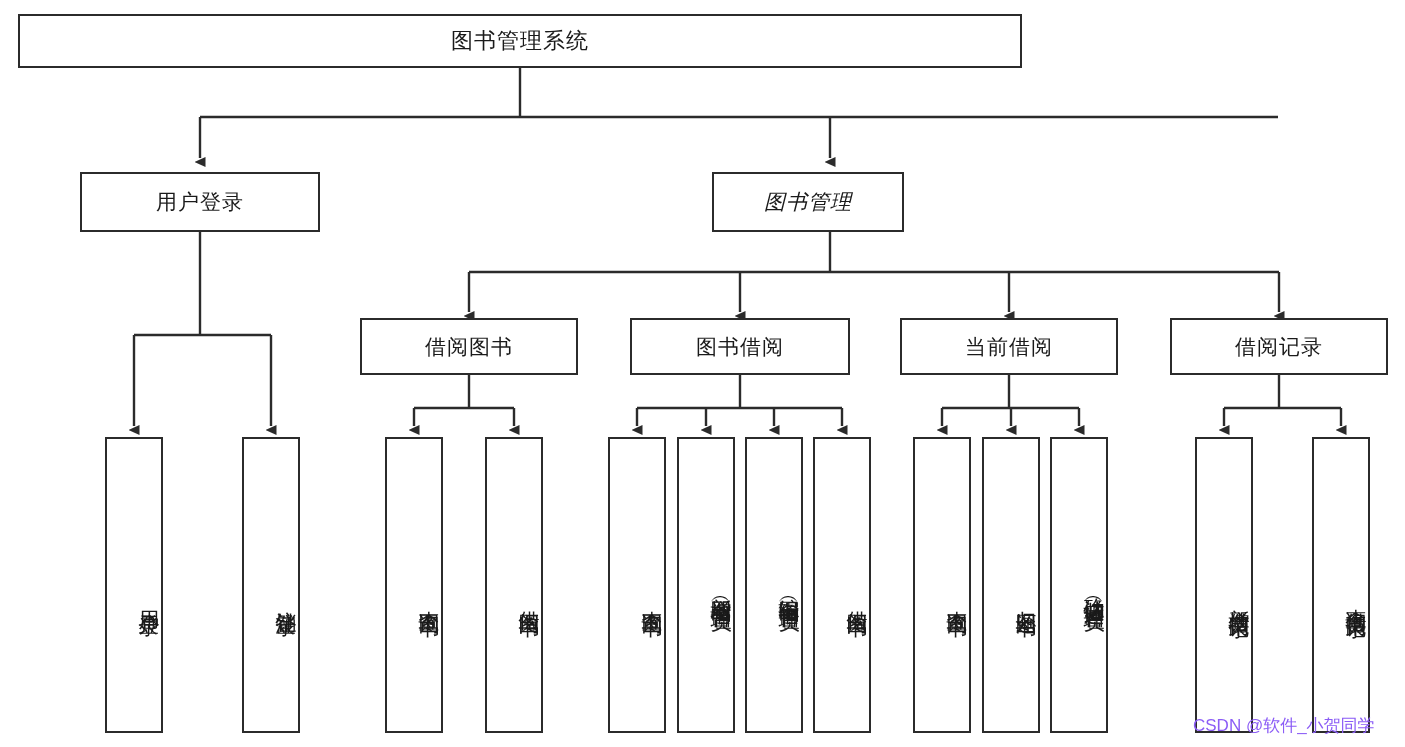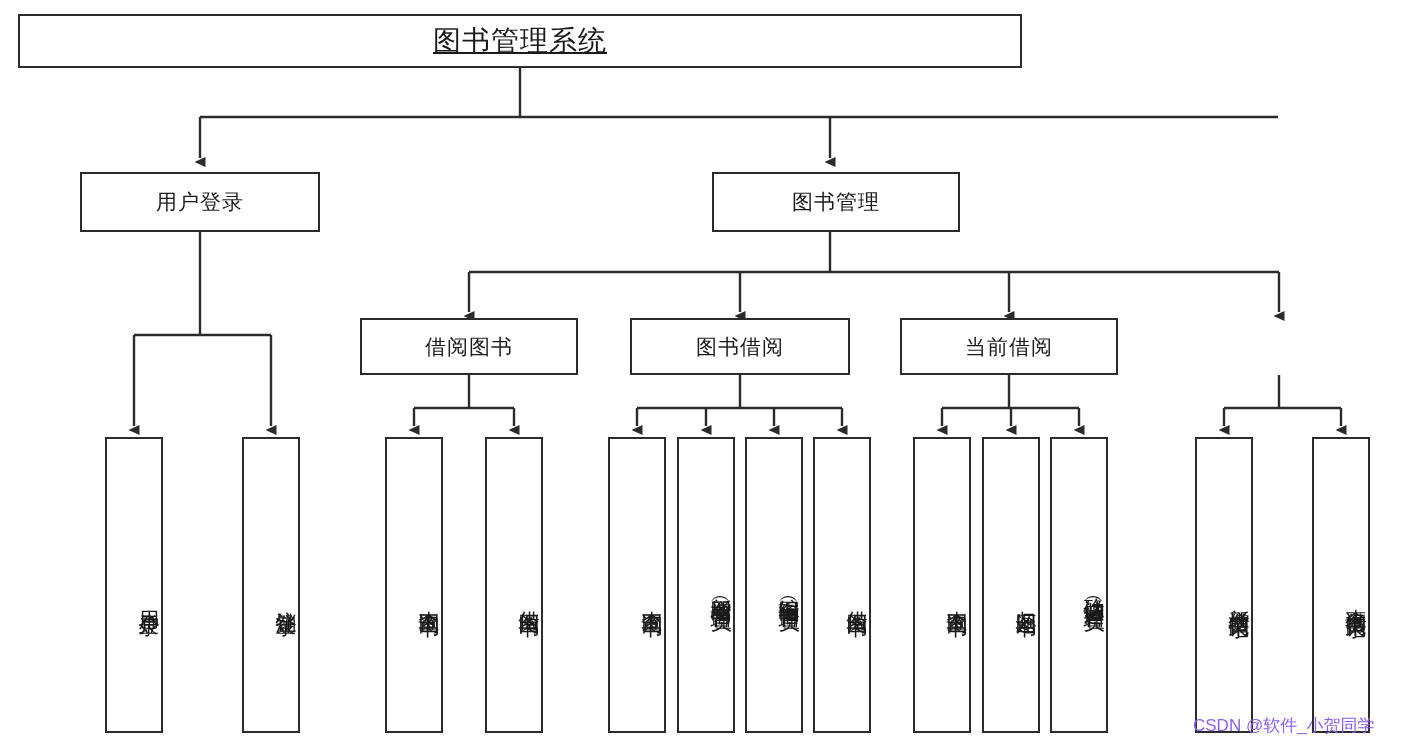--- a/index.html
+++ b/index.html
@@ -35,22 +35,21 @@
     color: #1a1a1a;
     display: flex;
     align-items: center;
     justify-content: center;
     text-align: center;
     font-size: 21px;
     letter-spacing: 1px;
     z-index: 2;
   }
   .node.root {
-    font-size: 28px;
-    text-decoration: underline;
+    font-size: 22px;
   }
   .node.leaf {
     writing-mode: vertical-rl;
     text-orientation: upright;
     align-items: flex-start;
     justify-content: center;
     padding-top: 26px;
     font-size: 21px;
     line-height: 1.18;
     letter-spacing: 2px;
@@ -124,32 +123,35 @@
     </g>
   </svg>
 
   <div class="node root" style="left:18px; top:14px; width:1004px; height:54px;">
     <span>图书管理系统</span>
   </div>
 
   <div class="node" style="left:80px; top:172px; width:240px; height:60px;">
     <span>用户登录</span>
   </div>
-  <div class="node" style="left:712px; top:172px; width:248px; height:60px;">
+  <div class="node" style="left:712px; top:172px; width:192px; height:60px;font-style:italic;">
     <span>图书管理</span>
   </div>
 
   <div class="node" style="left:360px; top:318px; width:218px; height:57px;">
     <span>借阅图书</span>
   </div>
   <div class="node" style="left:630px; top:318px; width:220px; height:57px;">
     <span>图书借阅</span>
   </div>
   <div class="node" style="left:900px; top:318px; width:218px; height:57px;justify-content:center;">
     <span>当前借阅</span>
+  </div>
+  <div class="node" style="left:1170px; top:318px; width:218px; height:57px;">
+    <span>借阅记录</span>
   </div>
 
   <div class="node leaf" style="left:105px; top:437px; width:58px; height:296px;">
     <span>用户登录</span>
   </div>
   <div class="node leaf" style="left:242px; top:437px; width:58px; height:296px;">
     <span>注销登录</span>
   </div>
 
   <div class="node leaf" style="left:385px; top:437px; width:58px; height:296px;">

